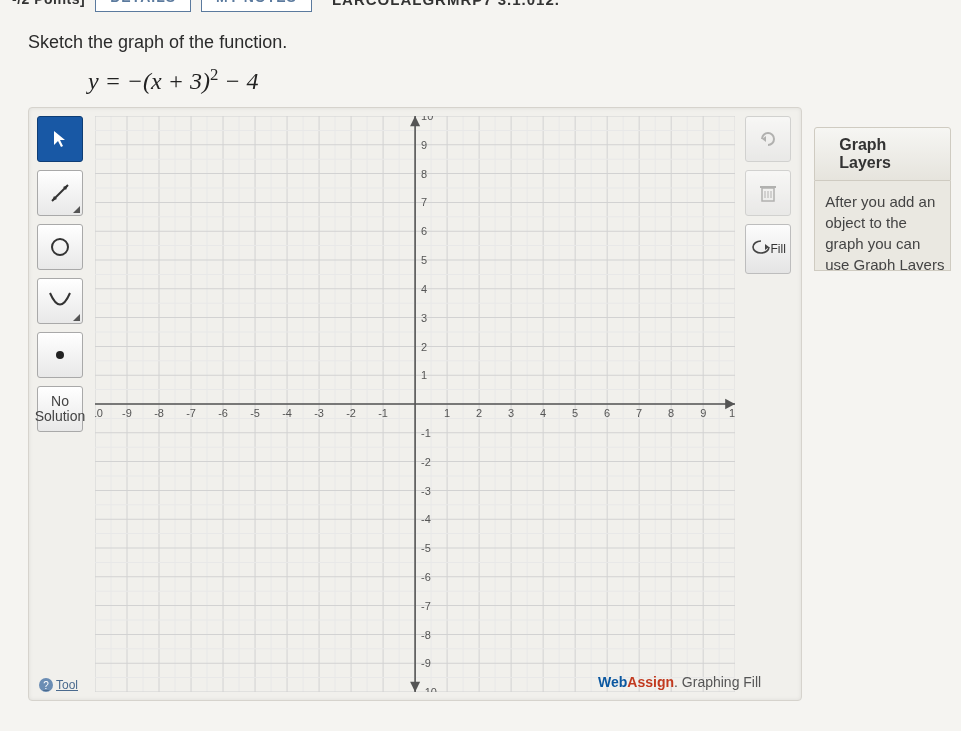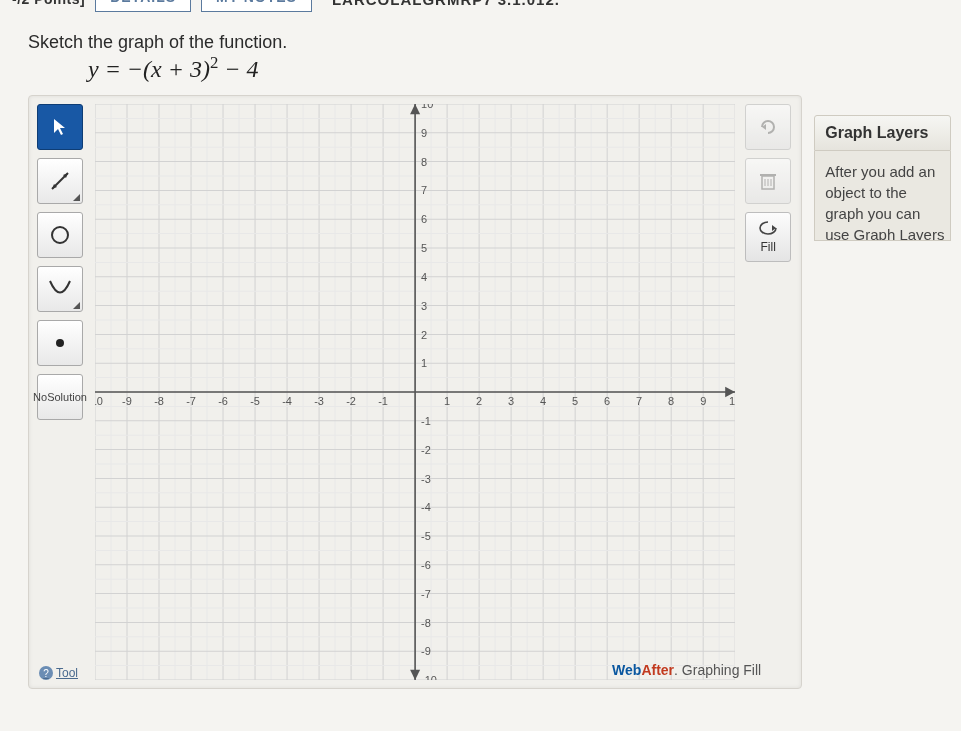--- a/index.html
+++ b/index.html
@@ -45,20 +45,21 @@
     transform: translateY(-8px);
     margin-left: 10px;
   }
 
   .content {
     padding: 18px 10px 6px 28px;
   }
   .instruction {
     font-size: 18px;
     color: #2b2b2b;
+    margin-bottom: 12px;
   }
   .equation {
     font-size: 24px;
     font-style: italic;
     color: #222;
     margin: 0 0 12px 60px;
     font-family: "Times New Roman", serif;
   }
   .equation sup { font-size: 0.7em; vertical-align: super; font-style: normal; }
 
@@ -106,24 +107,24 @@
   .tool-btn .corner {
     position: absolute;
     right: 2px;
     bottom: 2px;
     width: 0; height: 0;
     border-left: 7px solid transparent;
     border-bottom: 7px solid #555;
   }
   .tool-btn.no-sol {
     height: 46px;
-    font-size: 11px;
+    font-size: 14px;
     line-height: 1.1;
     text-align: center;
-    flex-direction: row;
+    flex-direction: column;
   }
 
   .graph-area {
     flex: 1;
     position: relative;
     margin: 2px 6px;
   }
   svg.grid { width: 100%; height: 100%; }
   .grid-line { stroke: #d2d2d2; stroke-width: 1; }
   .sub-line  { stroke: #e8e8e8; stroke-width: 1; }
@@ -139,21 +140,20 @@
     padding: 2px;
     align-items: center;
   }
   .right-btn {
     width: 46px; height: 46px;
     border: 1px solid #bdbdbd;
     background: linear-gradient(#fcfcfc, #e4e4e4);
     border-radius: 3px;
     display: flex; align-items: center; justify-content: center;
     cursor: pointer;
-    flex-direction: column;
     color: #555;
     font-size: 11px;
     opacity: 0.6;
   }
   .right-btn.fill { opacity: 1; font-size: 12px; color:#333; height:50px;}
   .right-btn.fill .icon { margin-bottom: 2px; }
 
   .help-link {
     position: absolute;
     left: 10px;
@@ -189,21 +189,21 @@
 
   .layers-panel {
     margin-left: 12px;
     width: 140px;
     padding-top: 20px;
   }
   .layers-header {
     background: linear-gradient(#f6f6f3,#e6e4dd);
     border: 1px solid #cfcbc1;
     border-radius: 3px 3px 0 0;
-    padding: 8px 10px;
+    padding: 8px 24px;
     font-size: 16px;
     font-weight: 600;
     color: #333;
   }
   .layers-body {
     background: #eae8e1;
     border: 1px solid #cfcbc1;
     border-top: none;
     padding: 10px 4px 10px 10px;
     font-size: 15px;
@@ -424,21 +424,21 @@
           <span>Fill</span>
         </div>
       </div>
 
       <a class="help-link">
         <span class="q">?</span>
         <span>Tool</span>
       </a>
 
       <div class="branding">
-        <span class="web">Web</span><span class="assign">After</span><span>. Graphing Fill</span>
+        <span class="web">Web</span><span class="assign">Assign</span><span>. Graphing Fill</span>
       </div>
     </div>
 
     <div class="layers-panel">
       <div class="layers-header">Graph Layers</div>
       <div class="layers-body">After you add an object to the graph you can use Graph Layers to view and edit its properties.</div>
     </div>
   </div>
 </div>
 

